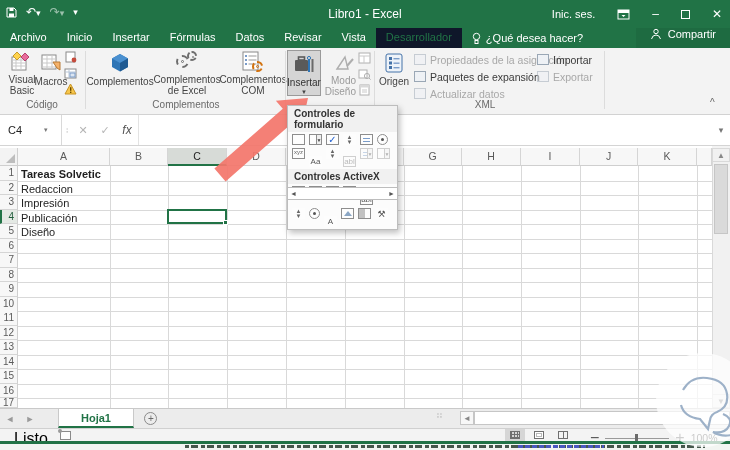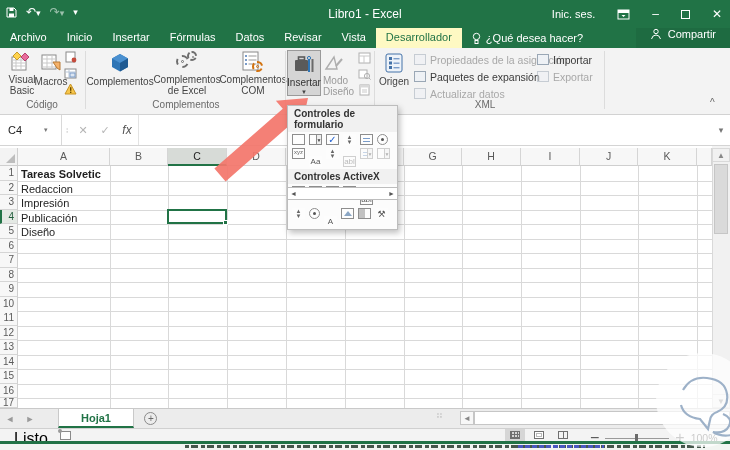--- a/index.html
+++ b/index.html
@@ -14,33 +14,33 @@
   .qat .sep { font-size:9px; }
   .title { left:0; top:7px; width:730px; text-align:center; font-size:12px; color:#fff; }
   .tb-right { right:8px; top:0; height:28px; display:flex; align-items:center; gap:22px; color:#fff; font-size:11px; }
   .winbtn { font-size:12px; cursor:default; }
   .maxbox { width:9px; height:9px; border:1px solid #fff; display:inline-block; }
   .dim { opacity:.55; }
 
   
   .tabrow { left:0; top:28px; width:730px; height:20px; background:#217346; display:flex; align-items:stretch; font-size:11px; color:#fff; }
   .rtab { padding:3px 10px 0 10px; white-space:nowrap; }
-  .rtab.active { background:#fef9c3; color:#217346; }
+  .rtab.active { background:#0f172a; color:#217346; }
   .tellme { display:flex; align-items:center; gap:5px; padding:0 10px; }
   .share { position:absolute; right:0; top:28px; height:20px; background:#1e6b41; display:flex; align-items:flex-start; gap:6px; padding:0 14px; font-size:11px; color:#fff; }
 
   
   .ribbon { left:0; top:48px; width:730px; height:67px; background:#f3f3f3; border-bottom:1px solid #d2d2d2; }
   .gdiv { top:51px; width:1px; height:58px; background:#dcdcdc; }
   .glabel { top:99px; font-size:10px; color:#6a6a6a; text-align:center; }
   .bigbtn { top:50px; height:46px; display:flex; flex-direction:column; align-items:center; font-size:10px; color:#444; text-align:center; line-height:11px; }
   .bigbtn .bicon { height:26px; display:flex; align-items:center; justify-content:center; }
   .smallico { width:15px; height:13px; display:flex; align-items:center; justify-content:center; font-size:9px; color:#777; }
   .insertar { left:287px; top:50px; width:34px; height:46px; background:#d5d5d5; border:1px solid #9a9a9a; display:flex; flex-direction:column; align-items:center; font-size:10px; color:#333; }
-  .modo { left:323px; top:50px; width:33px; height:46px; display:flex; flex-direction:column; align-items:flex-start; font-size:10px; color:#9a9a9a; line-height:11px; }
+  .modo { left:323px; top:50px; width:33px; height:46px; display:flex; flex-direction:column; align-items:flex-end; font-size:10px; color:#9a9a9a; line-height:11px; }
   .xmlrow { display:flex; align-items:center; gap:4px; font-size:10.5px; height:15px; }
   .xmlrow .ric { width:12px; height:11px; border:1px solid #9aa7b5; background:#eef1f5; }
   .lbl-dis { color:#a8a8a8; }
   .lbl-en { color:#3b3b3b; }
   .chev { top:97px; left:710px; font-size:10px; color:#666; }
 
   
   .fbar { left:0; top:115px; width:730px; height:31px; background:#fff; border-bottom:1px solid #d4d4d4; display:flex; align-items:stretch; }
   .namebox { width:62px; border-right:1px solid #d9d9d9; display:flex; align-items:center; padding-left:8px; font-size:11px; color:#222; gap:22px; }
   .fgrip { width:10px; display:flex; align-items:center; justify-content:center; color:#bdbdbd; font-size:8px; letter-spacing:0; }

